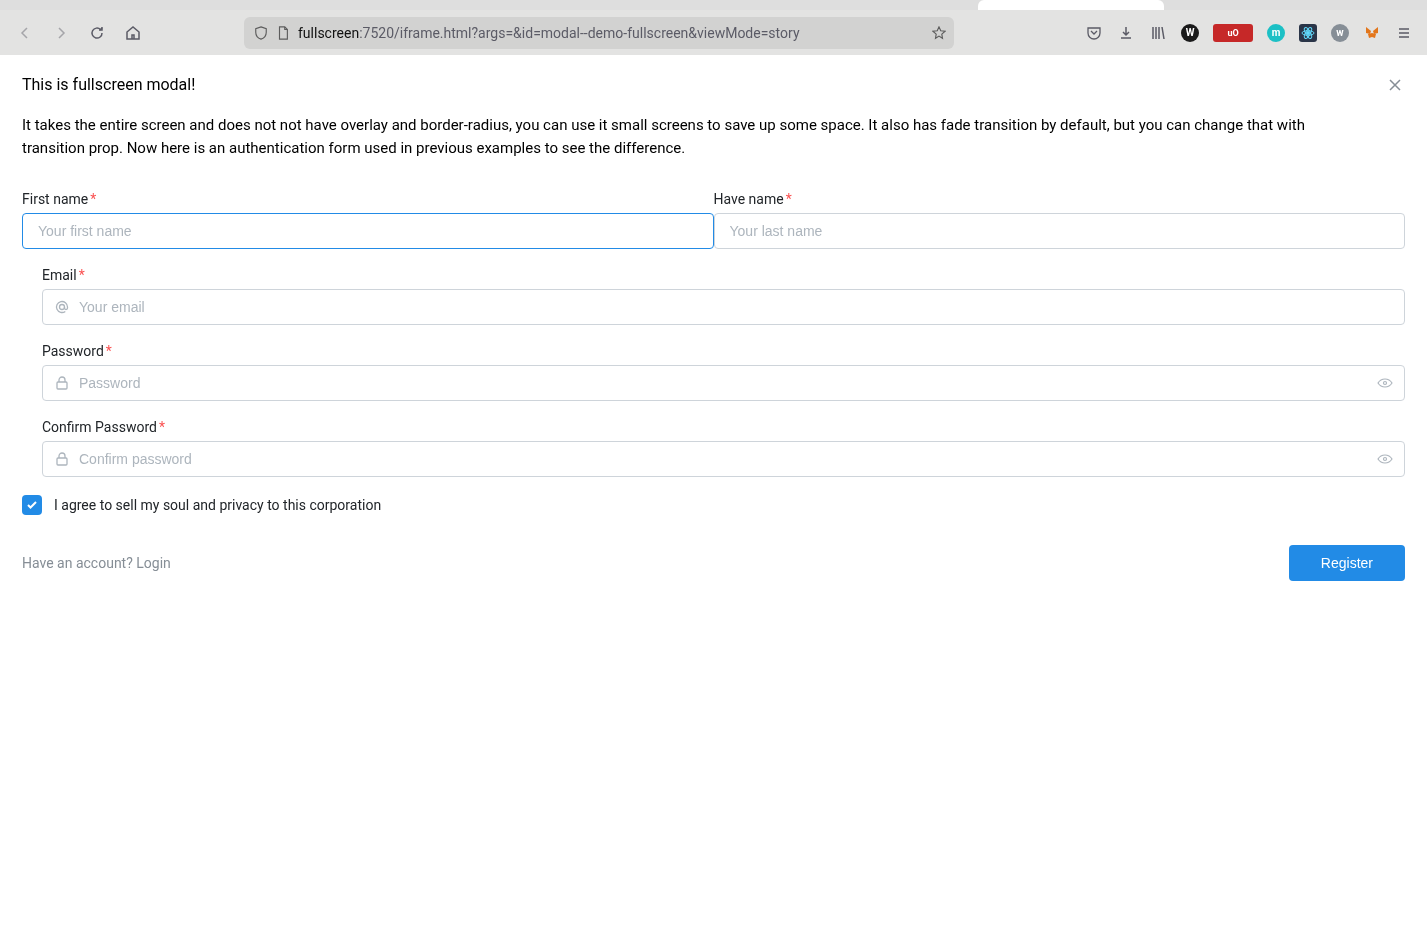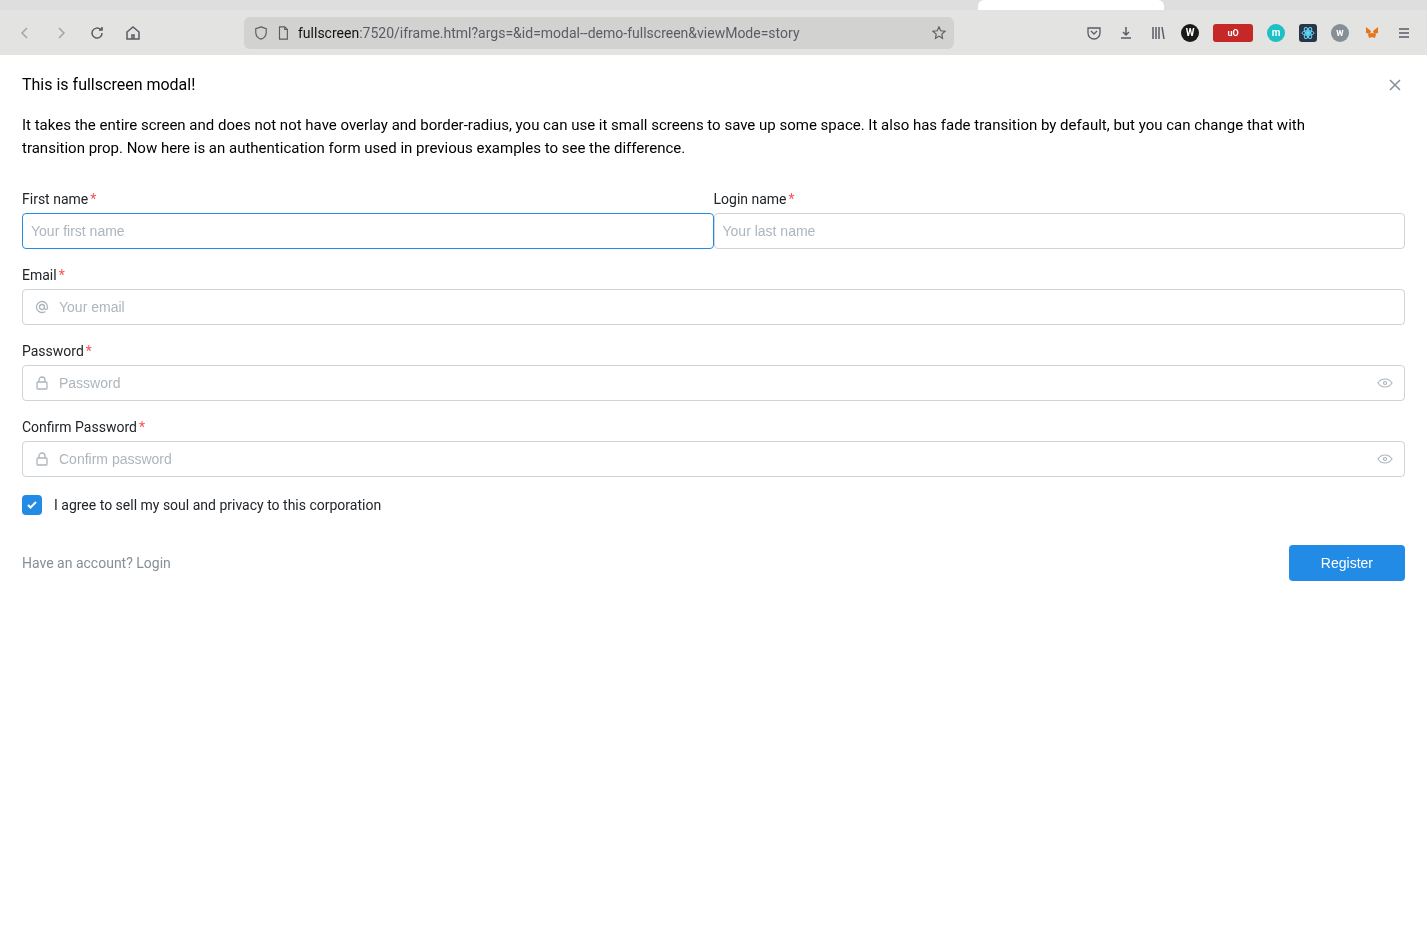--- a/index.html
+++ b/index.html
@@ -131,39 +131,39 @@
       max-width: 1310px;
     }
     .form-row {
       display: flex;
       gap: 0;
       margin-bottom: 18px;
     }
     .form-group {
       flex: 1;
     }
-    .form-group.full { width: 100%; }
+    .form-group.full { width: 100%; margin-left: 20px; }
     .form-label {
       display: block;
       font-size: 14px;
       color: #212529;
       margin-bottom: 6px;
     }
     .required { color: #fa5252; margin-left: 2px; }
     .input-wrap {
       position: relative;
       display: flex;
       align-items: center;
     }
     .input {
       width: 100%;
       height: 36px;
       border: 1px solid #ced4da;
       border-radius: 4px;
-      padding: 0 8px;
+      padding: 0 15px;
       font-size: 14px;
       color: #000;
       outline: none;
       background: #fff;
     }
     .input.focused { border-color: #228be6; }
     .input.with-icon { padding-left: 36px; }
     .input.with-right { padding-right: 36px; }
     .input::placeholder { color: #adb5bd; }
     .input-icon {
@@ -325,21 +325,21 @@
   <p class="modal-desc">It takes the entire screen and does not not have overlay and border-radius, you can use it small screens to save up some space. It also has fade transition by default, but you can change that with transition prop. Now here is an authentication form used in previous examples to see the difference.</p>
 
   <div class="form-row">
     <div class="form-group">
       <label class="form-label"><span>First name</span><span class="required">*</span></label>
       <div class="input-wrap">
         <input class="input focused" type="text" placeholder="Your first name" style="">
       </div>
     </div>
     <div class="form-group">
-      <label class="form-label"><span>Login name</span><span class="required">*</span></label>
+      <label class="form-label"><span>Have name</span><span class="required">*</span></label>
       <div class="input-wrap">
         <input class="input" type="text" placeholder="Your last name" style="">
       </div>
     </div>
   </div>
 
   <div class="form-row">
     <div class="form-group full">
       <label class="form-label"><span>Email</span><span class="required">*</span></label>
       <div class="input-wrap">

